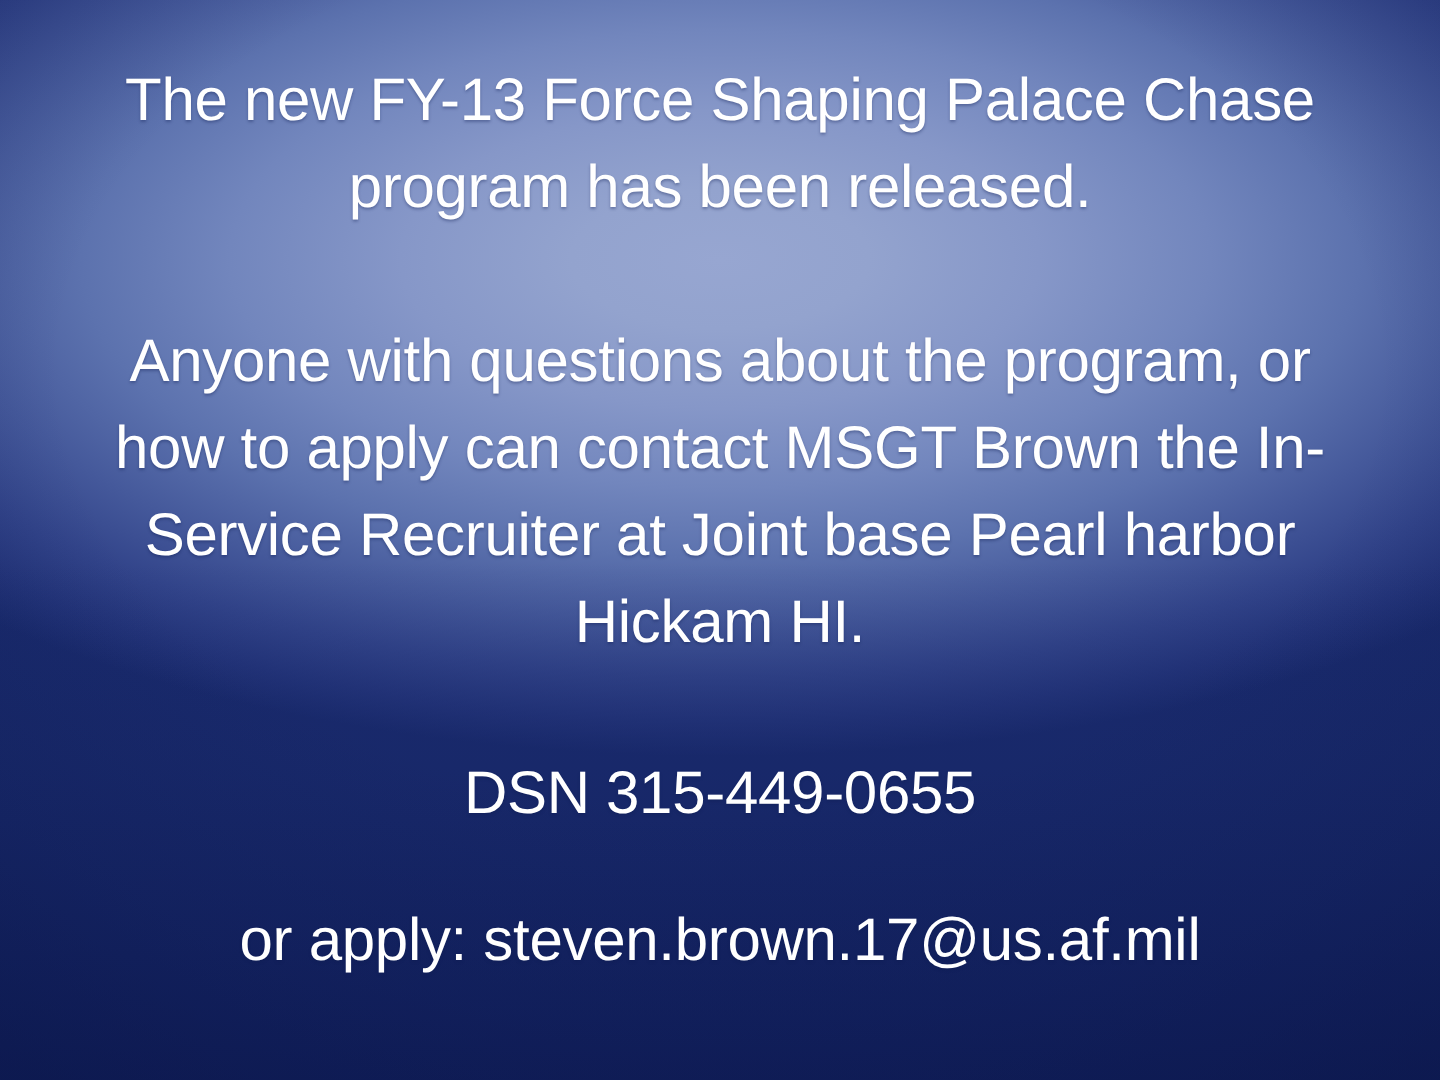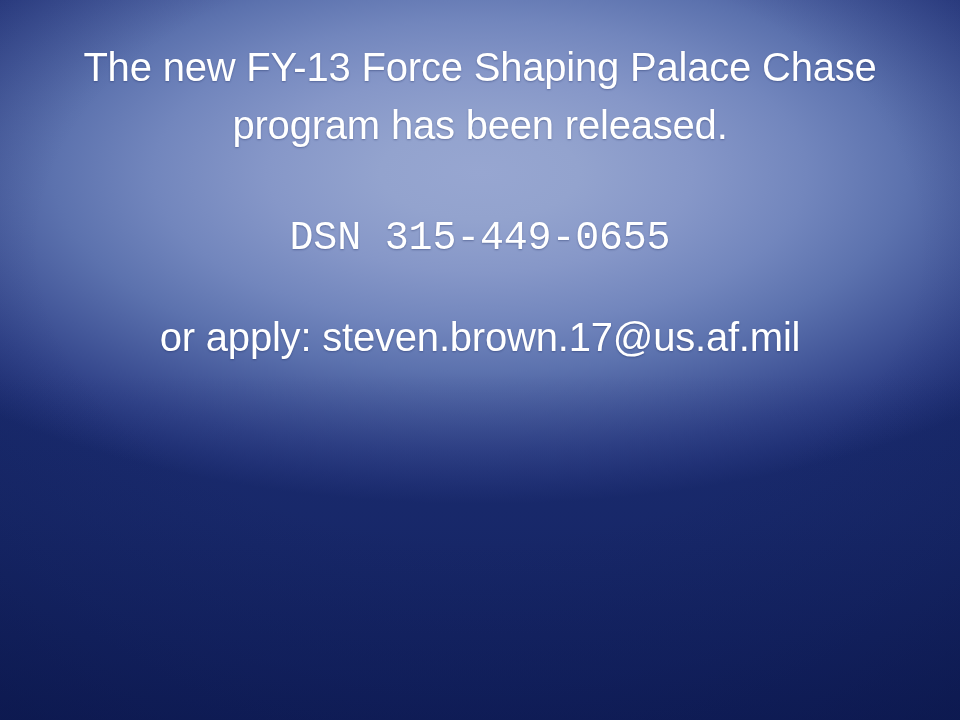--- a/index.html
+++ b/index.html
@@ -84,34 +84,35 @@
     font-size: 40px;
     line-height: 58px;
     font-weight: 400;
     letter-spacing: -0.2px;
     white-space: pre-line;
     text-shadow: 0 1px 2px rgba(15, 28, 80, 0.35);
   }
 
   .para.intro     { margin: 0; }
   .para.body      { margin: 58px 0 0 0; }
-  .para.contact   { margin: 56px 0 0 0; font-family: Liberation Mono, monospace; }
+  .para.contact   { margin: 56px 0 0 0; }
 </style>
 </head>
 <body>
 
 <div id="slide">
 
   <div class="bg-radial"></div>
   <div class="bg-bottom-shade"></div>
   <div class="bg-vignette"></div>
 
   <div class="text-layer">
 
     <p class="para intro">The new FY-13 Force Shaping Palace Chase program has been released.</p>
 
+    <p class="para body">Anyone with questions about the program, or how to apply can contact MSGT Brown the In-Service Recruiter at Joint base Pearl harbor Hickam HI.</p>
 
     <p class="para contact">DSN 315-449-0655</p>
 
     <p class="para">or apply: steven.brown.17@us.af.mil</p>
 
   </div>
 </div>
 
 </body></html>

